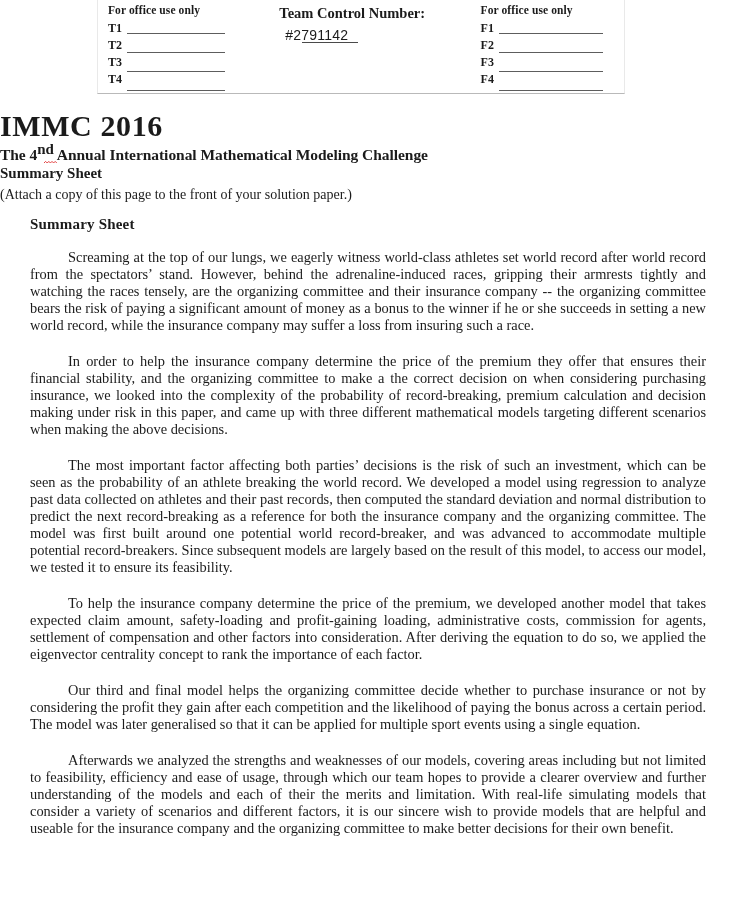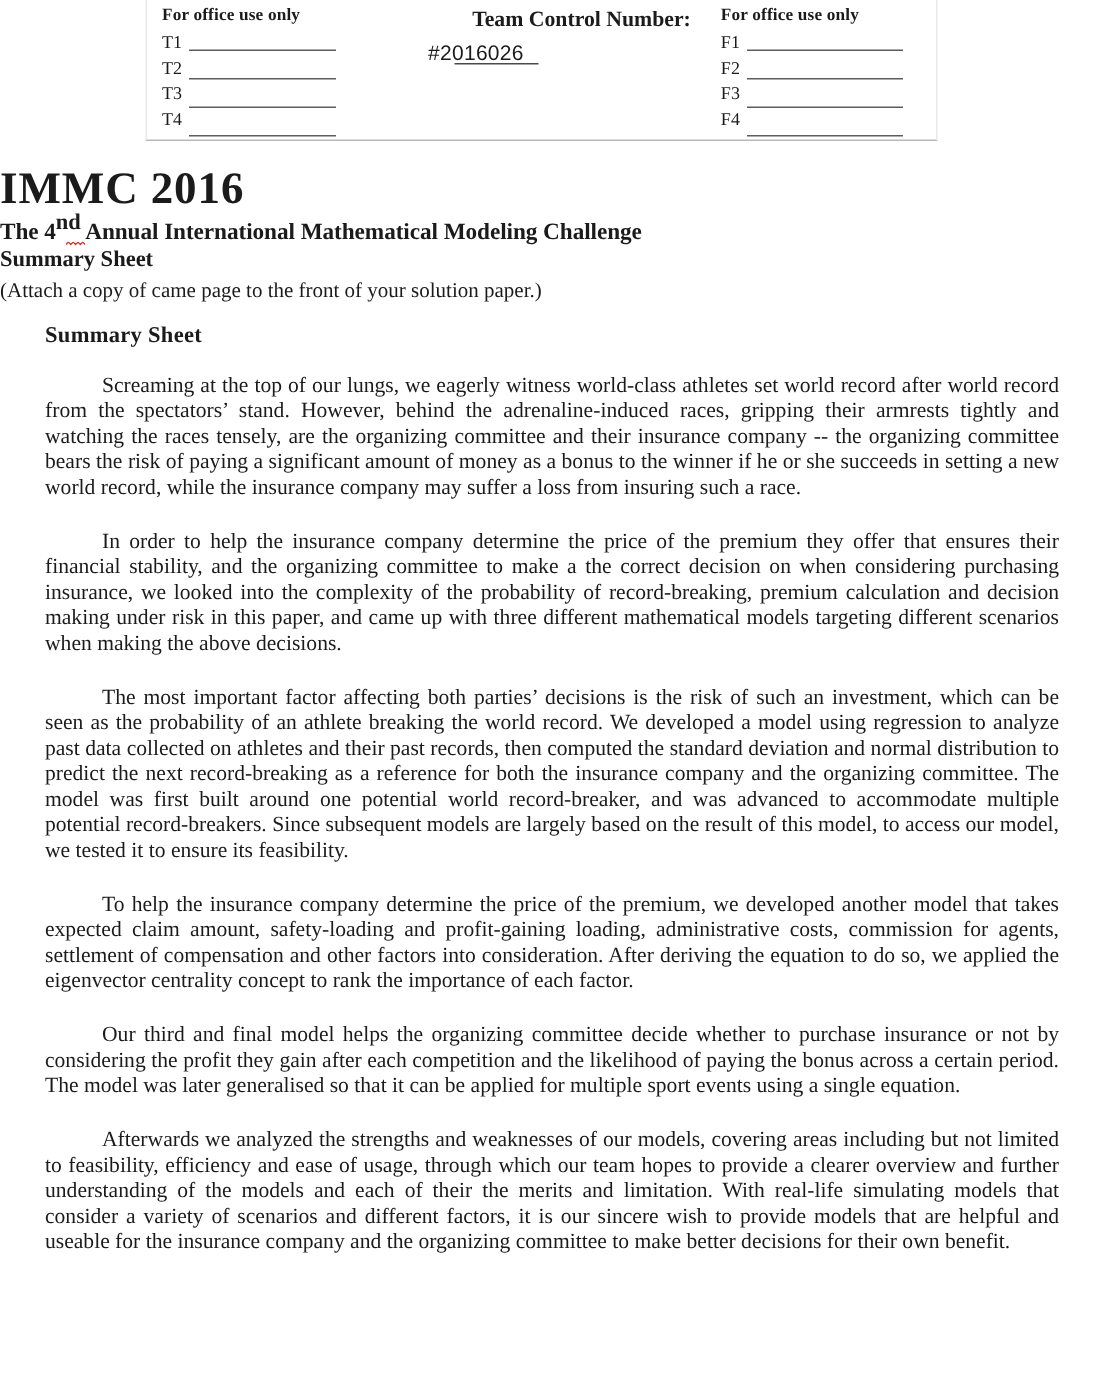--- a/index.html
+++ b/index.html
@@ -55,21 +55,21 @@
   }
 
   .field-row {
     display: flex;
     align-items: flex-end;
     height: 17px;
     white-space: nowrap;
   }
   .field-key {
     font-size: 12px;
-    font-weight: normal;
+    font-weight: bold;
     font-family: "Liberation Serif", "DejaVu Serif", serif;
     line-height: 15px;
   }
   .field-line {
     display: inline-block;
     border-bottom: 1.1px solid #5d5d5d;
     height: 13px;
     margin-left: 5px;
   }
   
@@ -81,21 +81,21 @@
   .fr-1 { width: 104px; margin-bottom: 2px; }
   .fr-2 { width: 104px; margin-bottom: 0px; }
   .fr-3 { width: 104px; margin-bottom: -2px; }
   .fr-4 { width: 104px; margin-bottom: -4px; }
 
   
   .tcn-title {
     font-size: 14.5px;
     font-weight: bold;
     font-family: "Liberation Serif", "DejaVu Serif", serif;
-    text-align: right;
+    text-align: left;
     margin: 1px 0 5px 0;
     white-space: nowrap;
   }
   .tcn-value-row {
     display: flex;
     align-items: flex-end;
     padding-left: 6px;
   }
   .tcn-value {
     font-family: "Liberation Sans", "DejaVu Sans", sans-serif;
@@ -215,21 +215,21 @@
       </div>
       <div class="field-row">
         <span class="field-key">T4</span>
         <span class="field-line fl-4"></span>
       </div>
     </div>
 
     <div class="hcell hcell-mid">
       <div class="tcn-title">Team Control Number:</div>
       <div class="tcn-value-row">
-        <span class="tcn-value">#2016026</span>
+        <span class="tcn-value">#2791142</span>
         <span class="tcn-underline"></span>
       </div>
     </div>
 
     <div class="hcell hcell-right">
       <div class="office-label">For office use only</div>
 
       <div class="field-row">
         <span class="field-key">F1</span>
         <span class="field-line fr-1"></span>
@@ -254,21 +254,21 @@
 
     <div class="title-sub1">
       <span>The 4</span><span class="ordinal"><sup>nd</sup><span class="spellwave">
             <svg width="13" height="3" viewBox="0 0 13 3" xmlns="http://www.w3.org/2000/svg">
               <path d="M0 2 L1.6 0.4 L3.2 2 L4.8 0.4 L6.4 2 L8 0.4 L9.6 2 L11.2 0.4 L12.8 2" fill="none" stroke="#e03030" stroke-width="0.9"></path>
             </svg>
           </span></span><span> Annual International Mathematical Modeling Challenge</span>
     </div>
 
     <div class="title-sub2">Summary Sheet</div>
-    <div class="title-note">(Attach a copy of came page to the front of your solution paper.)</div>
+    <div class="title-note">(Attach a copy of this page to the front of your solution paper.)</div>
   </div>
 
   <div class="body-wrap">
     <div class="section-heading">Summary Sheet</div>
 
     <p class="para">Screaming at the top of our lungs, we eagerly witness world-class athletes set world record after world record from the spectators’ stand. However, behind the adrenaline-induced races, gripping their armrests tightly and watching the races tensely, are the organizing committee and their insurance company -- the organizing committee bears the risk of paying a significant amount of money as a bonus to the winner if he or she succeeds in setting a new world record, while the insurance company may suffer a loss from insuring such a race.</p>
     <p class="para">In order to help the insurance company determine the price of the premium they offer that ensures their financial stability, and the organizing committee to make a the correct decision on when considering purchasing insurance, we looked into the complexity of the probability of record-breaking, premium calculation and decision making under risk in this paper, and came up with three different mathematical models targeting different scenarios when making the above decisions.</p>
     <p class="para">The most important factor affecting both parties’ decisions is the risk of such an investment, which can be seen as the probability of an athlete breaking the world record. We developed a model using regression to analyze past data collected on athletes and their past records, then computed the standard deviation and normal distribution to predict the next record-breaking as a reference for both the insurance company and the organizing committee. The model was first built around one potential world record-breaker, and was advanced to accommodate multiple potential record-breakers. Since subsequent models are largely based on the result of this model, to access our model, we tested it to ensure its feasibility.</p>
     <p class="para">To help the insurance company determine the price of the premium, we developed another model that takes expected claim amount, safety-loading and profit-gaining loading, administrative costs, commission for agents, settlement of compensation and other factors into consideration. After deriving the equation to do so, we applied the eigenvector centrality concept to rank the importance of each factor.</p>
     <p class="para">Our third and final model helps the organizing committee decide whether to purchase insurance or not by considering the profit they gain after each competition and the likelihood of paying the bonus across a certain period. The model was later generalised so that it can be applied for multiple sport events using a single equation.</p>

